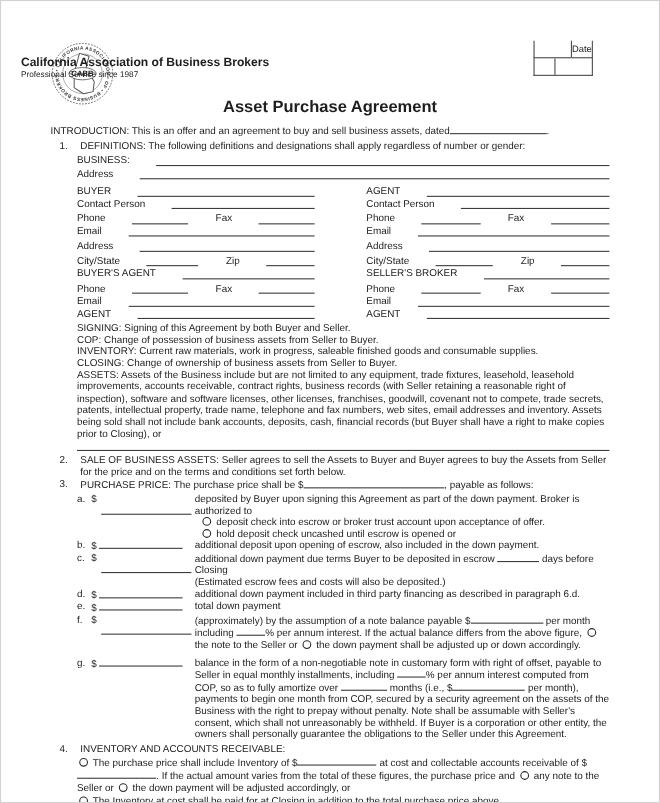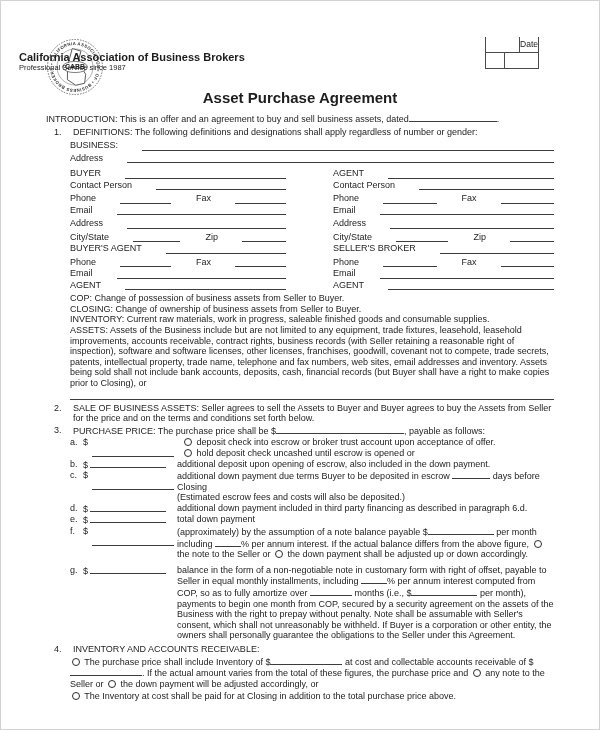--- a/index.html
+++ b/index.html
@@ -222,41 +222,43 @@
             <span class="fl"></span>
           </div>
         <div class="frow">
             <span class="lbl">AGENT</span>
             <span class="fl"></span>
           </div>
       </div>
     </div>
 
     <div class="gloss">
+      <p><span>SIGNING:</span> <span>Signing of this Agreement by both Buyer and Seller.</span></p>
       <p><span>COP:</span> <span>Change of possession of business assets from Seller to Buyer.</span></p>
+      <p><span>INVENTORY:</span> <span>Current raw materials, work in progress, saleable finished goods and consumable supplies.</span></p>
       <p><span>CLOSING:</span> <span>Change of ownership of business assets from Seller to Buyer.</span></p>
-      <p><span>INVENTORY:</span> <span>Current raw materials, work in progress, saleable finished goods and consumable supplies.</span></p>
       <p><span>ASSETS:</span> <span>Assets of the Business include but are not limited to any equipment, trade fixtures, leasehold, leasehold improvements, accounts receivable, contract rights, business records (with Seller retaining a reasonable right of inspection), software and software licenses, other licenses, franchises, goodwill, covenant not to compete, trade secrets, patents, intellectual property, trade name, telephone and fax numbers, web sites, email addresses and inventory.  Assets being sold shall not include bank accounts, deposits, cash, financial records (but Buyer shall have a right to make copies prior to Closing), or</span></p>
     </div>
     <div class="fillline"></div>
 
     <div class="numrow">
       <span class="num">2.</span>
       <span class="numtext">SALE OF BUSINESS ASSETS:  Seller agrees to sell the Assets to Buyer and Buyer agrees to buy the Assets from Seller for the price and on the terms and conditions set forth below.</span>
     </div>
 
     <div class="numrow">
       <span class="num">3.</span>
       <span class="numtext"><span>PURCHASE PRICE:  The purchase price shall be $</span><span class="blank" style="width: 128px;"></span><span>,  payable as follows:</span></span>
     </div>
 
     <div class="item">
       <span class="letter">a.</span>
       <span class="money"><span>$</span><span class="amt-below"></span></span>
       <div class="desc">
+        <div><span>deposited by Buyer upon signing this Agreement as part of the down payment.  Broker is</span><br><span>authorized to</span></div>
         <div class="opt"><span class="radio"></span><span> deposit check into escrow or broker trust account upon acceptance of offer.</span></div>
         <div class="opt"><span class="radio"></span><span> hold deposit check uncashed until escrow is opened or</span></div>
       </div>
     </div>
 
     <div class="item">
       <span class="letter">b.</span>
       <span class="money"><span>$</span><span class="blank amt-inline"></span></span>
       <div class="desc"><span>additional deposit upon opening of escrow, also included in the down payment.</span></div>
     </div>

